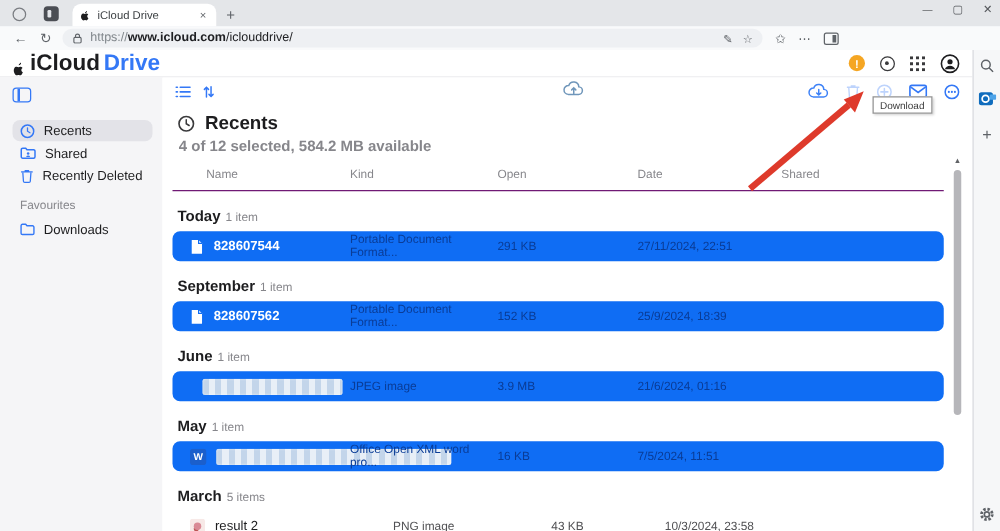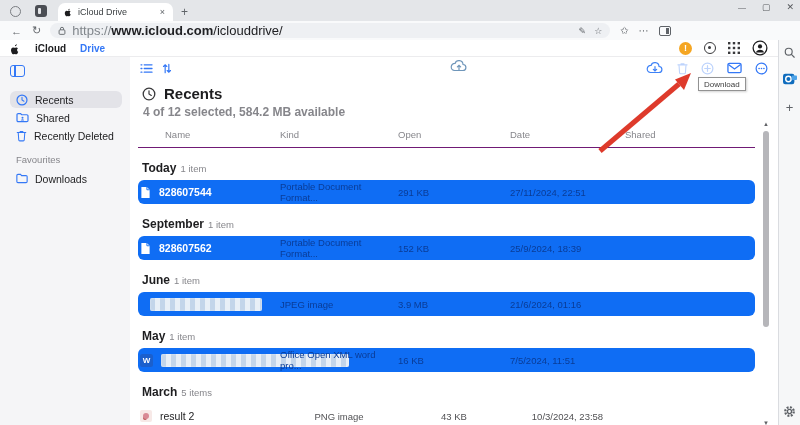--- a/index.html
+++ b/index.html
@@ -15,36 +15,36 @@
   .tab { background:#fff; border-radius:7px 7px 0 0; height:18px; width:115px; margin-left:6px; display:flex; align-items:center; padding:0 6px; font-size:9px; color:#3c4043; }
   .tab .title { flex:1; margin-left:5px; white-space:nowrap; overflow:hidden; }
   .tab .close { color:#5f6368; font-size:9px; padding:0 2px; }
   .newtab { font-size:12px; color:#5f6368; margin:0 0 2px 8px; }
   .wincontrols { position:absolute; right:6px; top:2px; display:flex; gap:16px; color:#55585c; font-size:9px; align-items:center; }
   .wincontrols span { display:inline-block; }
 
   .addressbar { height:19px; background:#f9fafb; display:flex; align-items:center; padding:0 6px; }
   .nav-ico { color:#5f6368; font-size:11px; margin:0 5px; }
   .urlpill { flex:0 0 560px; height:15px; background:#eef0f3; border-radius:8px; display:flex; align-items:center; padding:0 8px; margin-left:4px; }
-  .urlpill .url { flex:1; font-size:13px; color:#80868b; white-space:nowrap; overflow:hidden; }
+  .urlpill .url { flex:1; font-size:10px; color:#80868b; white-space:nowrap; overflow:hidden; }
   .urlpill .url b { color:#202124; font-weight:700; }
   .urlpill .url .path { color:#202124; }
   .pill-ico { color:#5f6368; font-size:9px; margin-left:8px; }
   .bar-ico { color:#5f6368; font-size:10px; margin-left:10px; }
   .panel-ico { width:12px; height:10px; border:1.2px solid #5f6368; border-radius:2px; margin-left:10px; position:relative; }
   .panel-ico::after { content:""; position:absolute; right:1px; top:1px; bottom:1px; width:3px; background:#5f6368; }
 
   
   .frame { display:flex; height:385px; }
   .appcol { width:778px; display:flex; flex-direction:column; }
   .edgerail { width:22px; background:#f6f7f8; border-left:1px solid #dadce0; display:flex; flex-direction:column; align-items:center; padding-top:7px; gap:14px; position:relative; }
   .rail-gear { position:absolute; bottom:7px; }
 
   .appheader { height:22px; background:#fff; border-bottom:1px solid #ececee; display:flex; align-items:center; padding:0 10px; }
-  .brand { display:flex; align-items:center; gap:14px; font-size:10px; font-weight:700; }
+  .brand { display:flex; align-items:flex-end; gap:3px; font-size:18px; font-weight:700; }
   .brand .icloud { color:#1d1d1f; }
   .brand .drive { color:#3478f6; }
   .appheader-right { margin-left:auto; display:flex; align-items:center; gap:12px; }
   .alert-badge { width:13px; height:13px; border-radius:50%; background:#f5a623; color:#fff; font-size:9px; font-weight:700; display:flex; align-items:center; justify-content:center; }
   .dot-circle { width:12px; height:12px; border:1.3px solid #3a3a3c; border-radius:50%; position:relative; }
   .dot-circle::after { content:""; position:absolute; left:3.3px; top:3.3px; width:3px; height:3px; border-radius:50%; background:#3a3a3c; }
 
   .workspace { flex:1; display:flex; position:relative; }
 
   
@@ -73,21 +73,21 @@
   .cols { margin:10px 0 0 8px; width:617px; font-size:9.5px; color:#86868b; padding-bottom:7px; border-bottom:1px solid #701a75; }
   .cols .c-name { padding-left:27px; }
 
   .rows-area { position:relative; height:282px; overflow:hidden; }
   .sec-head { margin:13px 0 0 12px; height:14px; font-size:12px; font-weight:700; color:#1d1d1f; }
   .sec-head .cnt { font-size:9.5px; font-weight:400; color:#86868b; margin-left:4px; }
   .row { margin:5px 0 0 8px; width:617px; height:24px; align-items:center; font-size:9.5px; border-radius:6px; position:relative; }
   .row.selected { background:#0f6df4; color:#12418f; }
   .row.selected .cell2 { color:#0a3c96; }
   .row.plain { color:#515154;text-align:center; }
-  .nm { display:flex; align-items:center; gap:8px; padding-left:2px; overflow:hidden; }
+  .nm { display:flex; align-items:center; gap:8px; padding-left:14px; overflow:hidden; }
   .row.selected .nm .fname { color:#fff; font-weight:700; font-size:10.5px; }
   .row.plain .nm .fname { color:#1d1d1f; font-size:10.5px; font-weight:500; }
   .blurbox { height:13px; border-radius:2px; background:repeating-linear-gradient(90deg,#c3d5ea 0 5px,#e8eff7 5px 10px); box-shadow:inset 0 0 2px rgba(255,255,255,.7); }
   .wicon { width:13px; height:13px; background:#1b5fcc; border-radius:2.5px; color:#fff; font-size:8px; font-weight:700; display:flex; align-items:center; justify-content:center; flex-shrink:0; }
   .imgicon { width:12px; height:12px; border-radius:2px; background:#f7e9e7; position:relative; flex-shrink:0; }
   .imgicon::after { content:""; position:absolute; left:3px; top:3px; width:6px; height:6px; border-radius:50%; background:#d98a95; box-shadow:-1px 2px 0 -1px #b55; }
 
   
   .cscroll { position:absolute; right:8px; top:64px; bottom:4px; width:8px; }
   .cscroll .up, .cscroll .down { position:absolute; left:0; width:8px; font-size:6px; color:#606266; text-align:center; }

